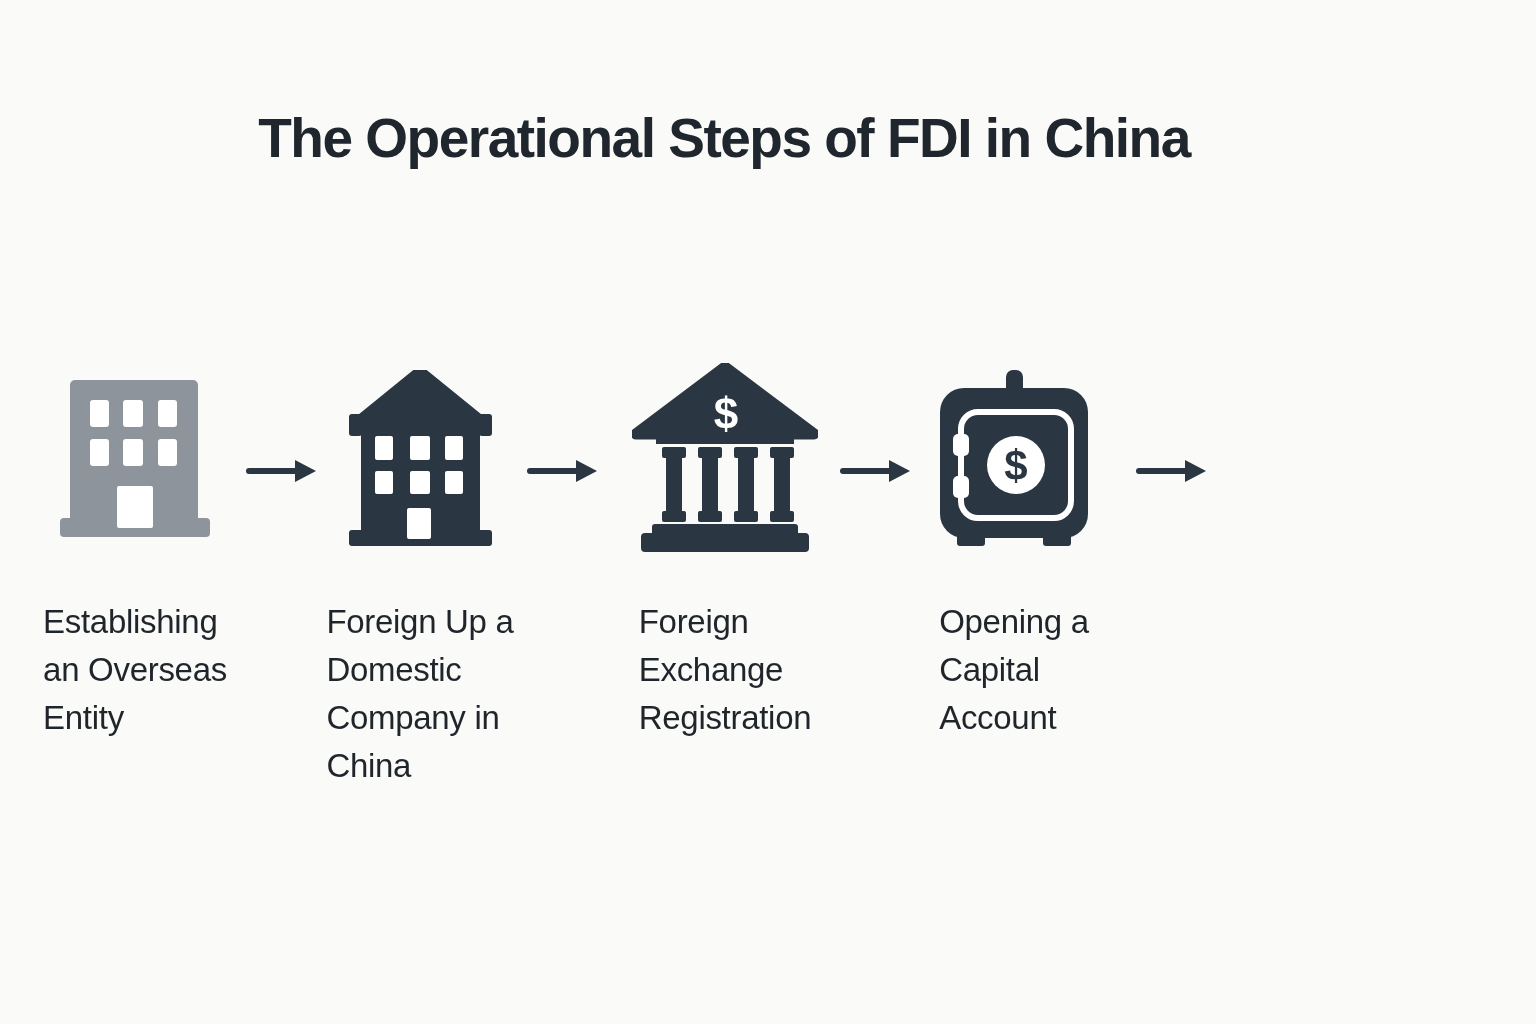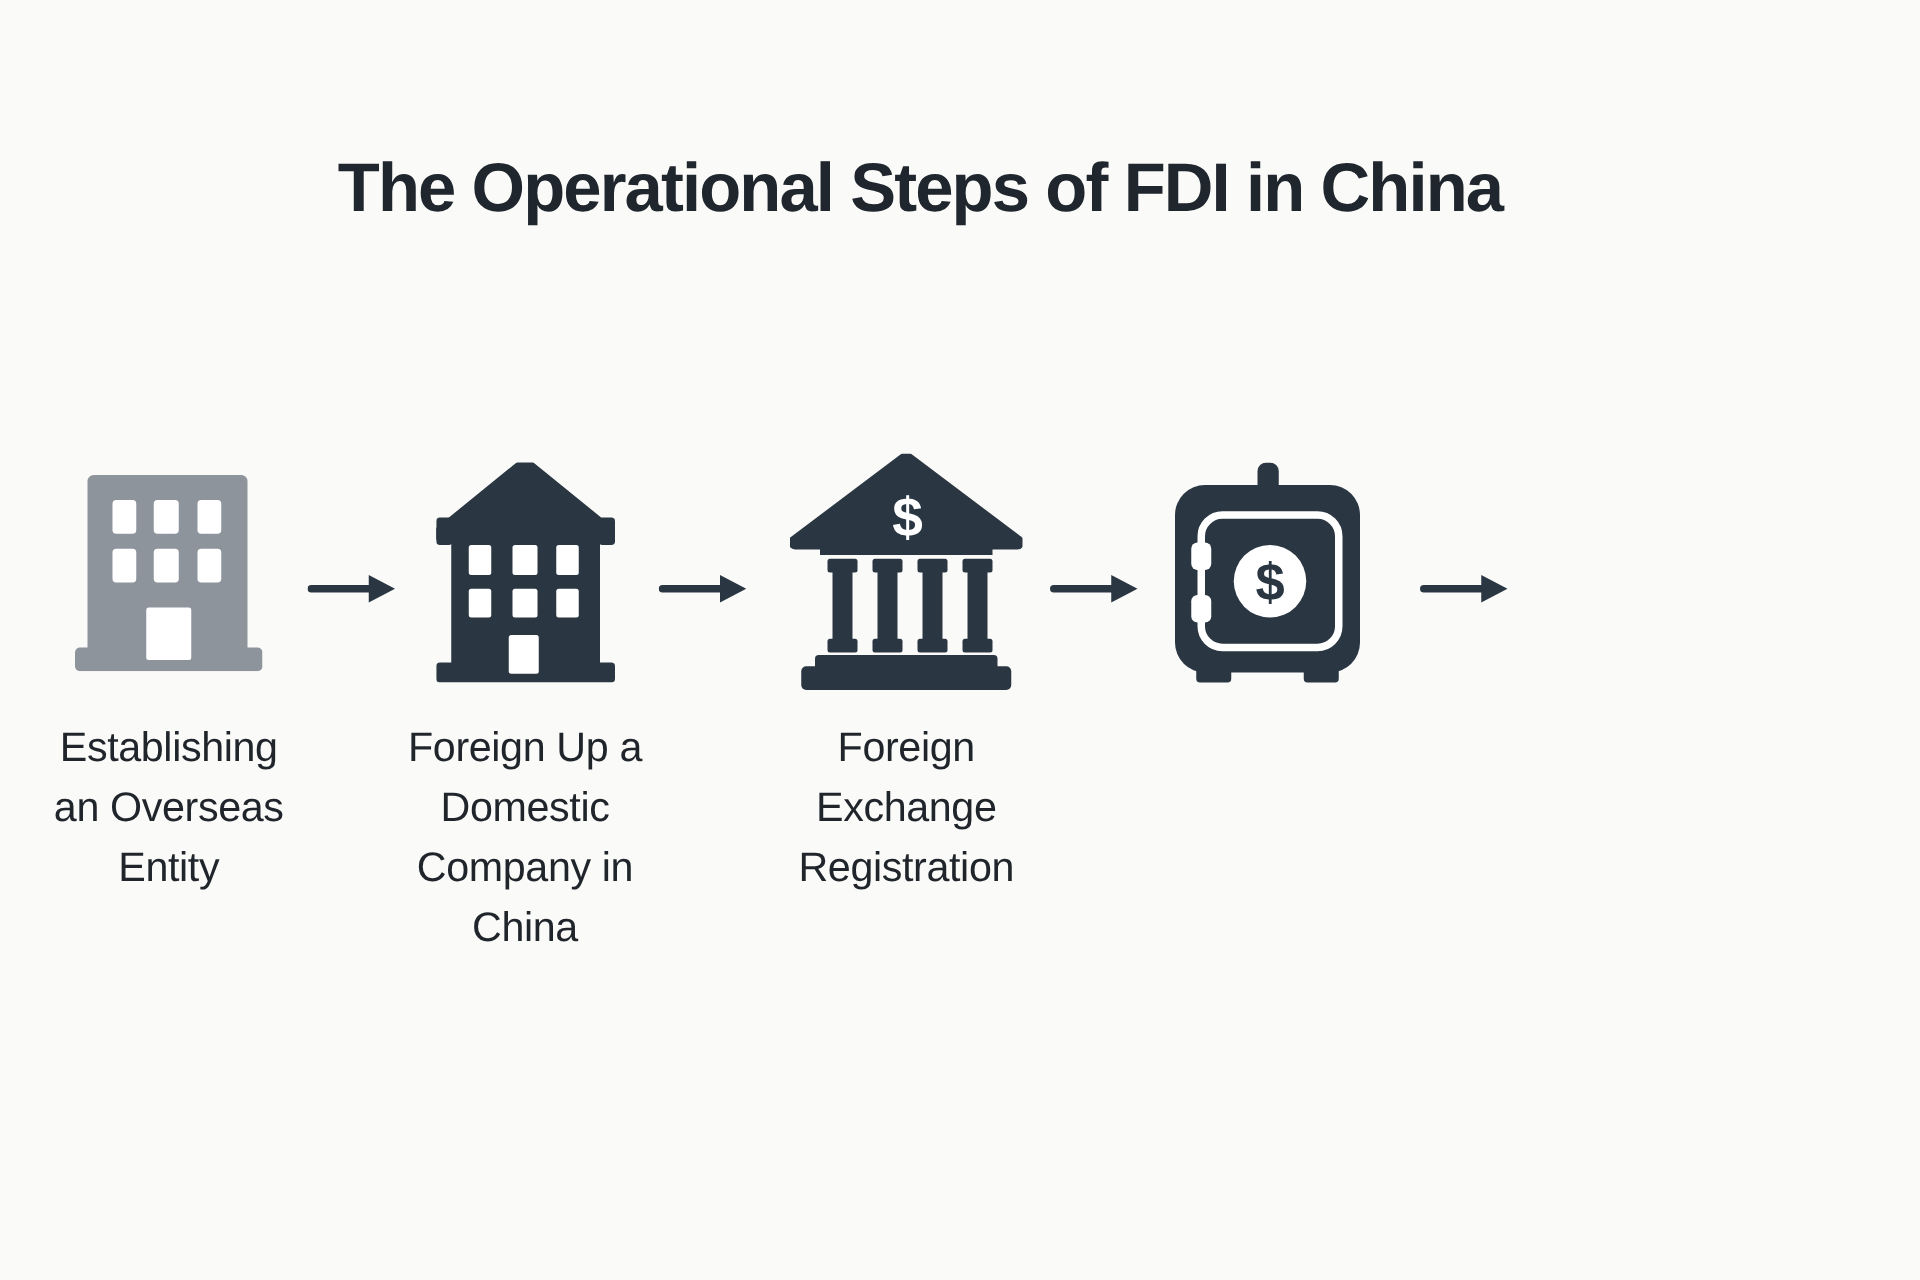--- a/index.html
+++ b/index.html
@@ -19,21 +19,21 @@
     height: 1024px;
     background: var(--c-background);
     overflow: hidden;
   }
 
   .title {
     position: absolute;
     top: 103px;
     left: 0;
     width: 1440px;
-    margin: 16px;
+    margin: 4px;
     text-align: center;
     font-size: 55px;
     line-height: 62px;
     font-weight: 700;
     letter-spacing: -1.5px;
     color: var(--c-title-text);
   }
 
   .step {
     position: absolute;
@@ -50,25 +50,25 @@
   .step-5 { left: 1175px; }
 
   .icon-box {
     height: 196px;
     display: flex;
     align-items: center;
     justify-content: center;
   }
 
   .label {
-    margin-top: 18px;
+    margin-top: 42px;
     font-size: 33px;
     line-height: 48px;
     letter-spacing: -0.3px;
-    text-align: center;
+    text-align: left;
     color: var(--c-label-text);
     white-space: pre-line;
   }
 
   .arrow {
     position: absolute;
     top: 458px;
   }
   .arrow-1 { left: 246px; }
   .arrow-2 { left: 527px; }
@@ -188,20 +188,23 @@
         <rect class="fd" x="17" y="158" width="28" height="18" rx="3"></rect>
         <rect class="fd" x="103" y="158" width="28" height="18" rx="3"></rect>
         <rect class="fd" x="0" y="18" width="148" height="150" rx="24"></rect>
         <rect class="sw nf" x="21" y="42" width="110" height="106" rx="17" stroke-width="6"></rect>
         <rect class="fw" x="13" y="64" width="16" height="22" rx="5"></rect>
         <rect class="fw" x="13" y="106" width="16" height="22" rx="5"></rect>
         <circle class="fw" cx="76" cy="95" r="29"></circle>
         <text class="fd" x="76" y="110" font-size="42" text-anchor="middle">$</text>
       </svg>
     </div>
+    <div class="label">Opening a
+Capital
+Account</div>
   </div>
 
   <svg class="arrow arrow-4" width="72" height="26" viewBox="0 0 72 26">
     <line class="sd" x1="3" y1="13" x2="51" y2="13" stroke-width="6" stroke-linecap="round"></line>
     <path class="fd" d="M 49 2 L 70 13 L 49 24 Z"></path>
   </svg>
 
 
 </div>
 

